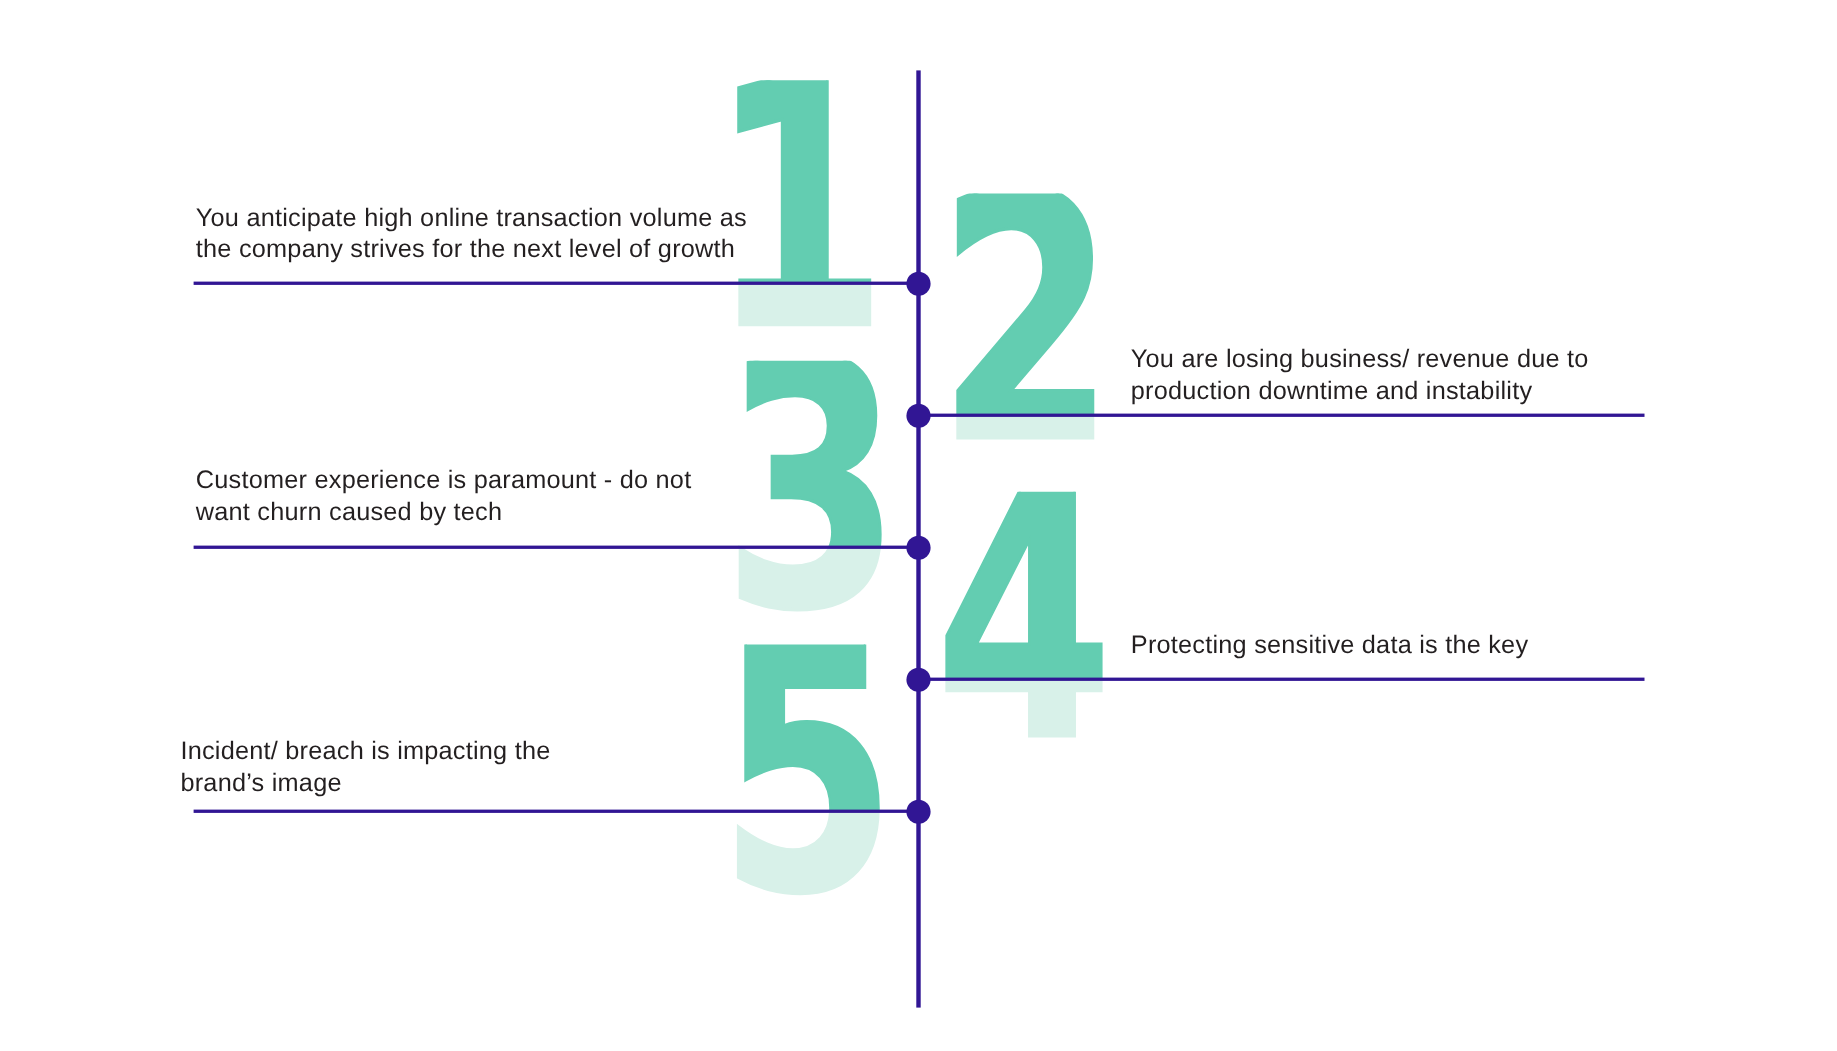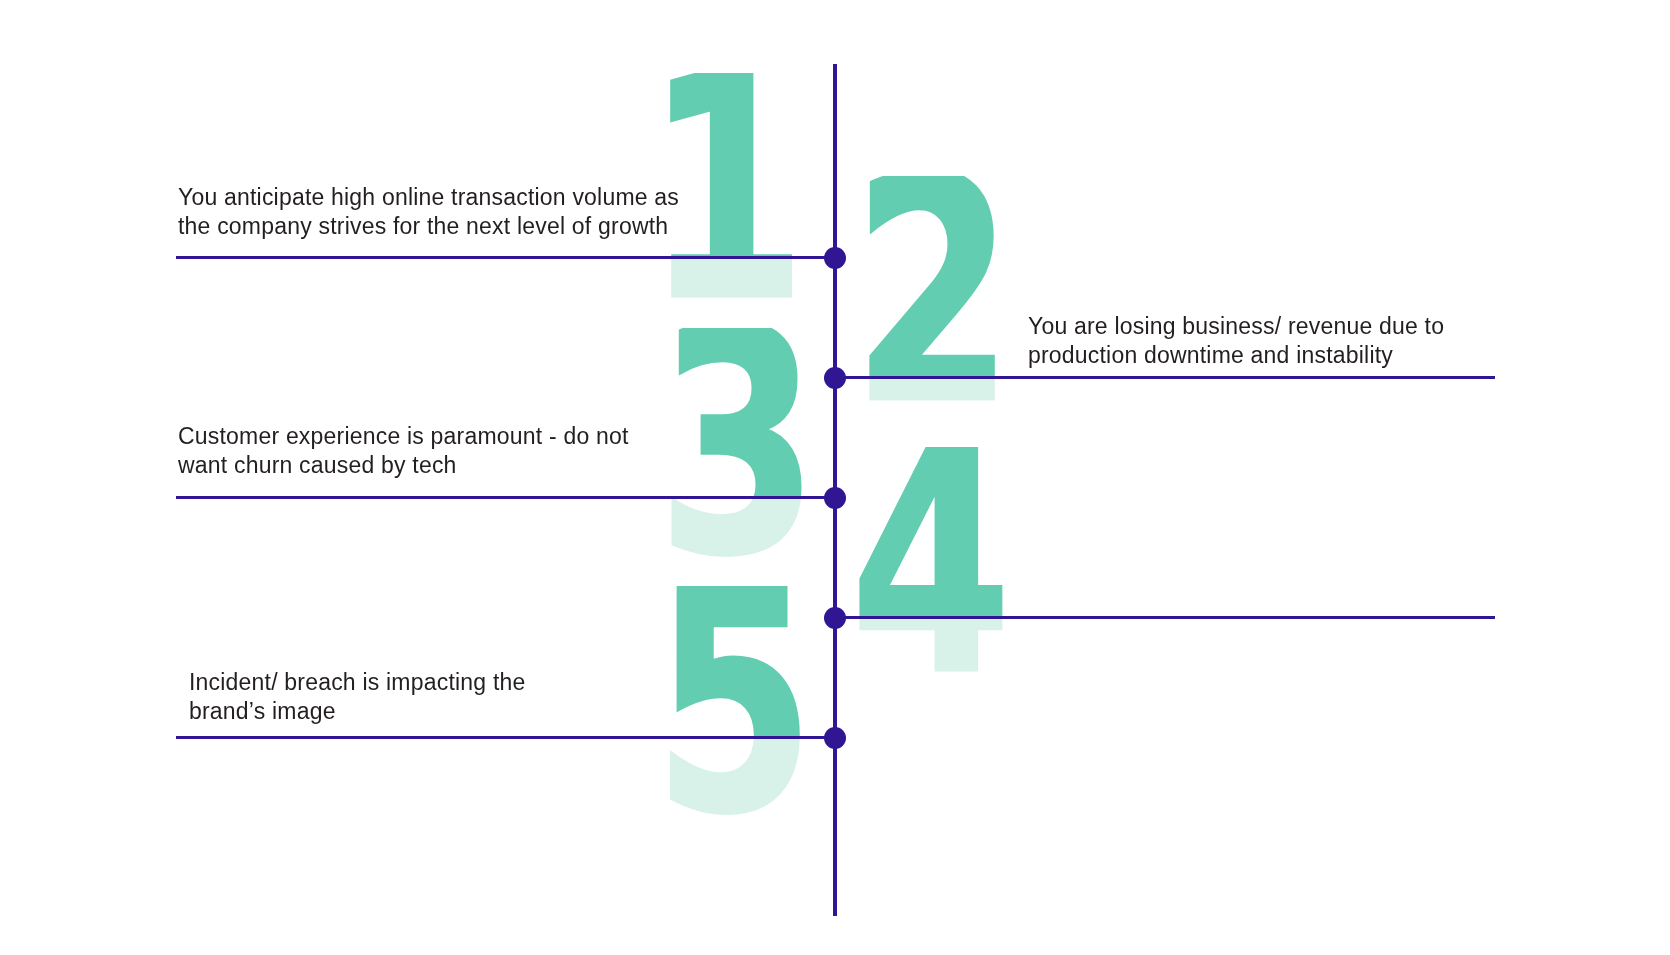--- a/index.html
+++ b/index.html
@@ -85,21 +85,21 @@
   #d5 .solid{ clip-path:inset(0 0 80px 0); }
   #d5 .pale { clip-path:inset(152px 0 0 0); }
 
   #l1{ top:256px; } #l2{ top:376px; } #l3{ top:496px; } #l4{ top:616px; } #l5{ top:736px; }
   #p1{ top:247px; } #p2{ top:367px; } #p3{ top:487px; } #p4{ top:607px; } #p5{ top:727px; }
   .dot{ left:824px; }
   #t1{ left:178px;  top:183px; }
   #t2{ left:1028px; top:312px; }
   #t3{ left:178px;  top:422px; }
   #t4{ left:1028px; top:572px; }
-  #t5{ left:189px;  top:668px; }
+  #t5{ left:164px;  top:668px; }
 </style>
 </head>
 <body>
 
 <div id="canvas" style="--teal: #63CDB1; --teal-pale: #D8F1E9; --line: #311694; --text: #231F20;">
 
   <div class="vline"></div>
 
   <div id="d1" class="digit">
     <span class="solid">1</span>
@@ -127,20 +127,21 @@
   <div id="p3" class="dot"></div>
   <div id="t3" class="label">Customer experience is paramount - do not
 want churn caused by tech</div>
 
   <div id="d4" class="digit">
     <span class="solid">4</span>
     <span class="pale">4</span>
   </div>
   <div id="l4" class="hline right"></div>
   <div id="p4" class="dot"></div>
+  <div id="t4" class="label">Protecting sensitive data is the key</div>
 
   <div id="d5" class="digit">
     <span class="solid">5</span>
     <span class="pale">5</span>
   </div>
   <div id="l5" class="hline left"></div>
   <div id="p5" class="dot"></div>
   <div id="t5" class="label">Incident/ breach is impacting the
 brand’s image</div>
 

